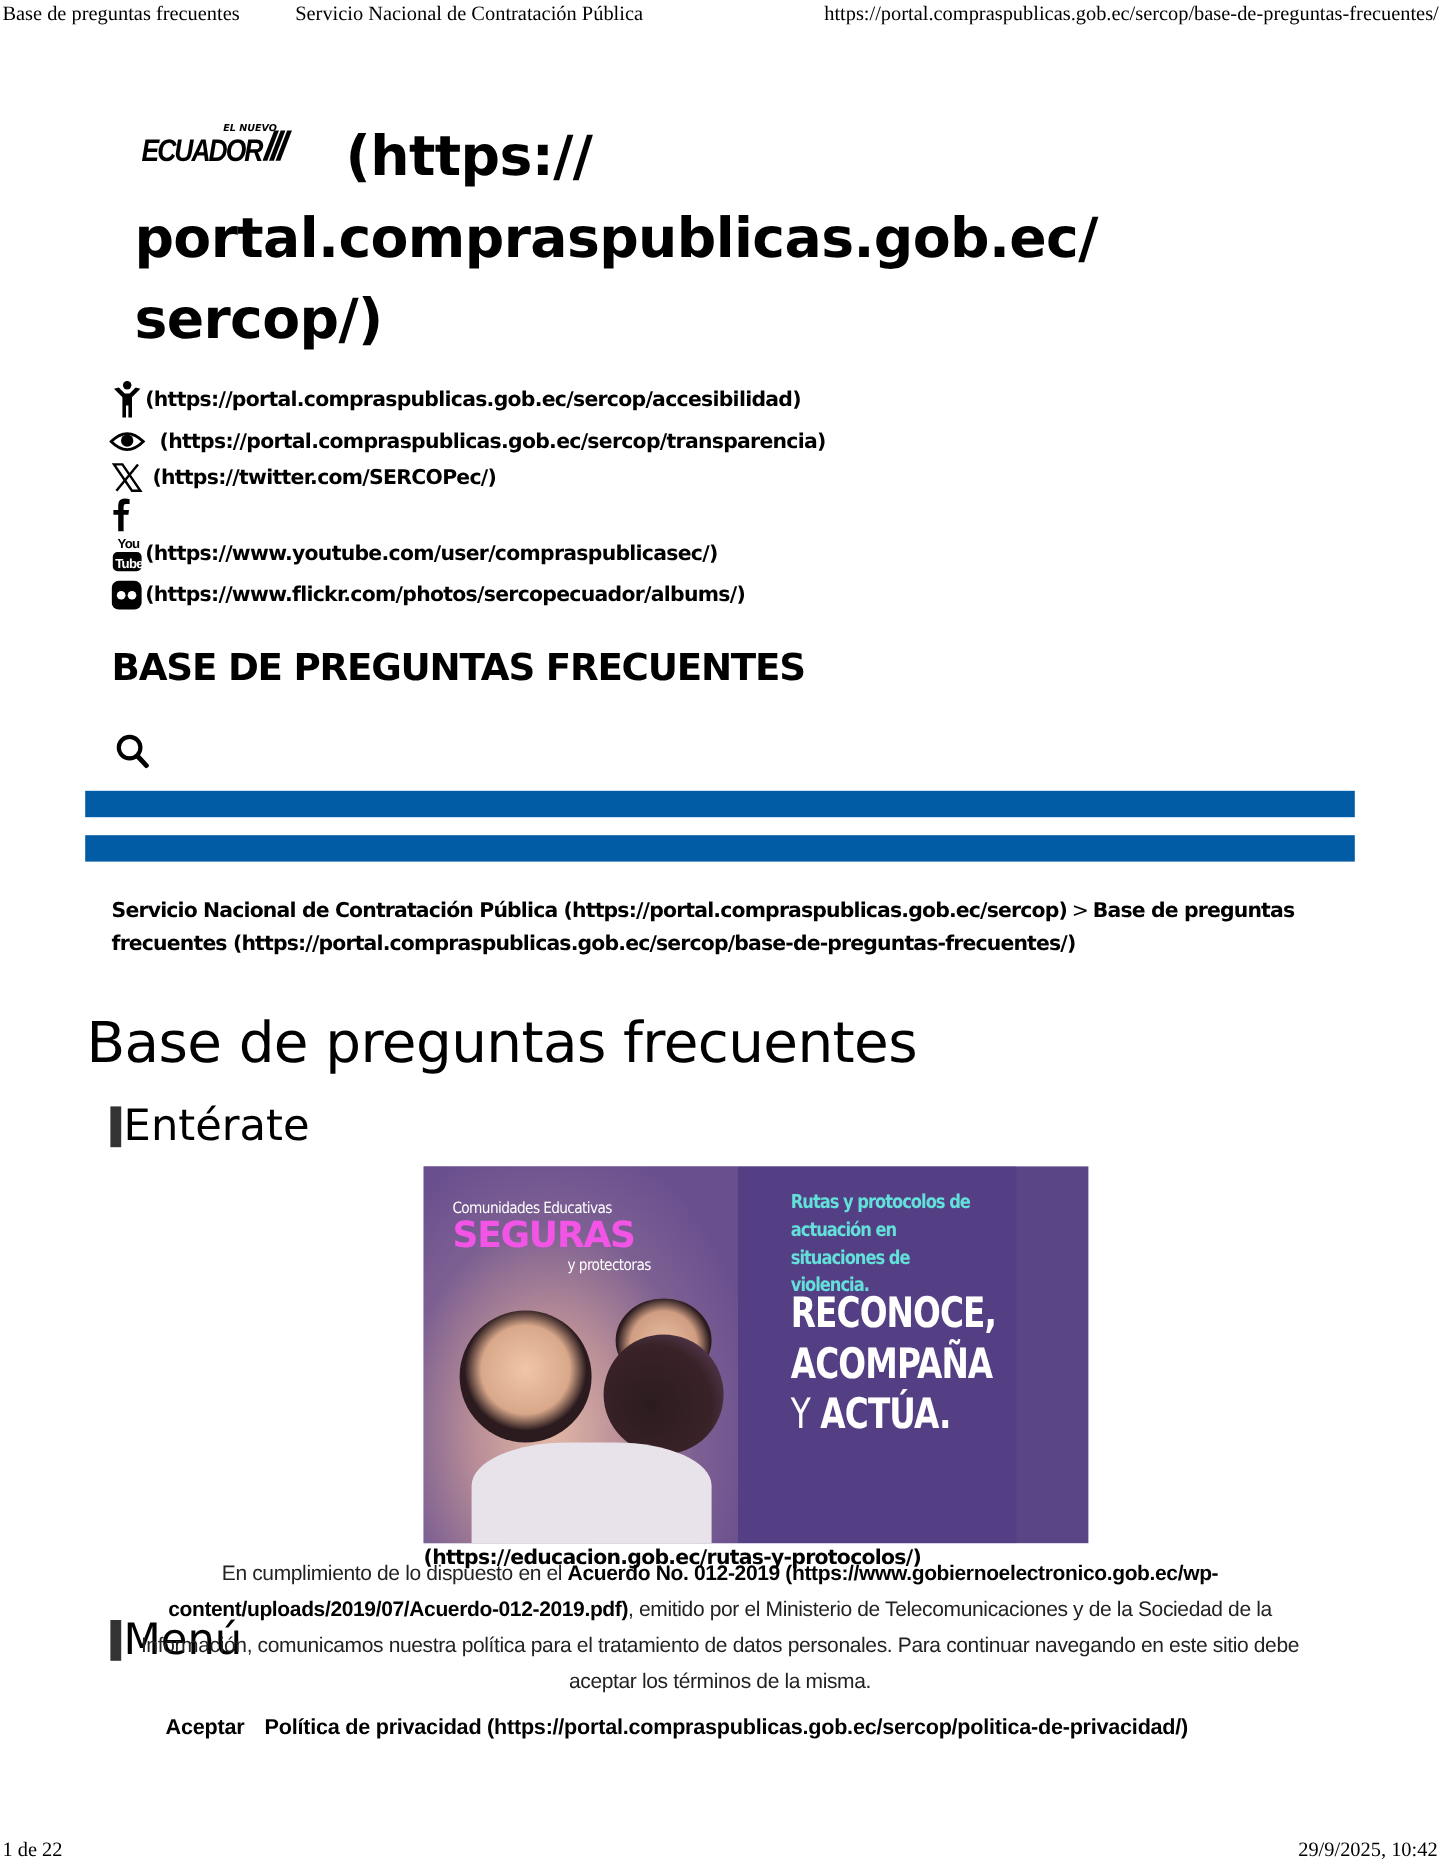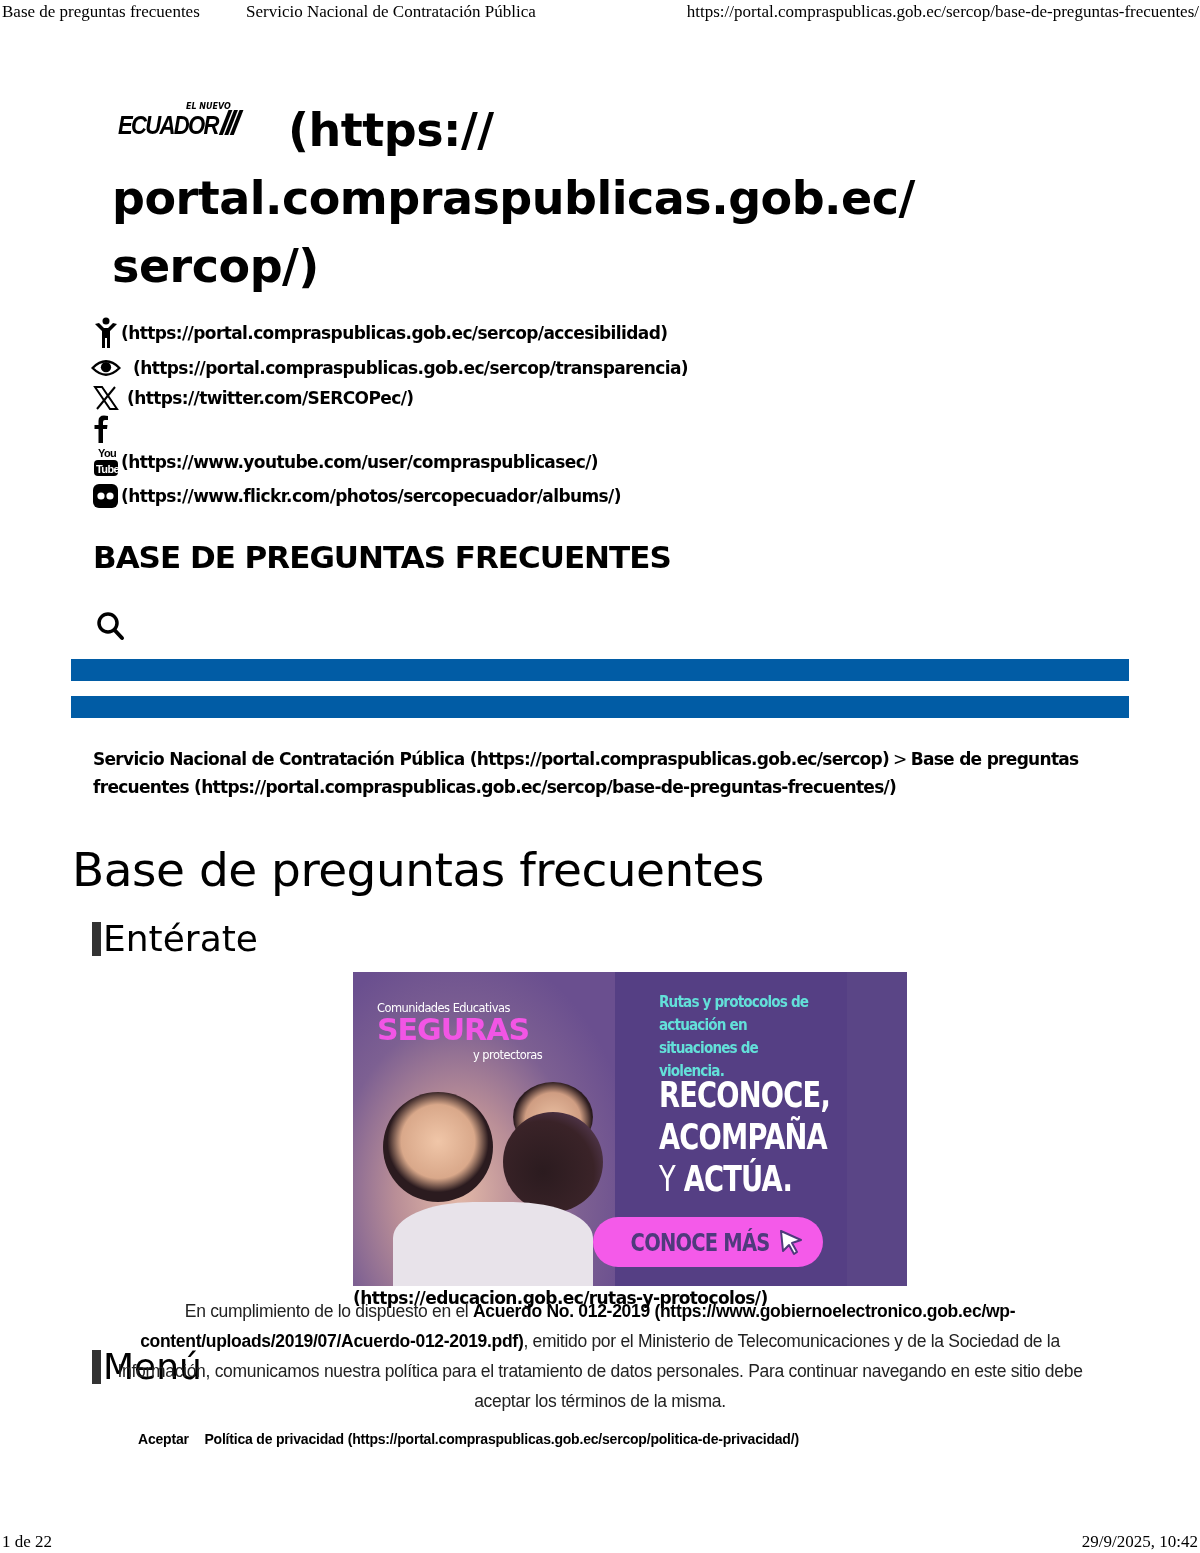--- a/index.html
+++ b/index.html
@@ -73,21 +73,21 @@
   .banner .t-reconoce .thin { font-weight: normal; }
   .banner .cta { position: absolute; left: 240px; top: 245px; width: 230px; height: 50px; border-radius: 26px; background: #f45ae9;
     display: flex; align-items: center; justify-content: center; color: #4f3a7c; font-family: "DejaVu Sans", sans-serif; font-weight: bold; font-size: 25px; letter-spacing: -1px; }
   .banner .cta .lbl { display: inline-block; transform: scaleX(0.78); margin-right: -16px; }
   .banner .cta svg { margin-left: 4px; }
 
   .banner-link { position: absolute; left: 353px; top: 1286px; font-family: "DejaVu Sans", sans-serif; font-weight: bold; font-size: 17px; letter-spacing: -0.6px; line-height: 24px; }
 
   .cookie { position: absolute; left: 110px; top: 1296px; width: 980px; text-align: center; font-family: "Liberation Sans", sans-serif; font-size: 17.5px; line-height: 30px; color: #222; letter-spacing: -0.3px; }
   .cookie b { color: #000; }
-  .cookie-actions { position: absolute; left: 138px; top: 1426px; font-family: "Liberation Sans", sans-serif; font-weight: bold; font-size: 14px; line-height: 26px; letter-spacing: -0.2px; }
+  .cookie-actions { position: absolute; left: 138px; top: 1426px; font-family: "Liberation Sans", sans-serif; font-weight: bold; font-size: 18px; line-height: 26px; letter-spacing: -0.2px; }
   .cookie-actions .accept { margin-right: 12px; cursor: pointer; }
   a, .lnk { color: inherit; text-decoration: none; cursor: pointer; }
 </style>
 </head>
 <body>
 
 <div class="print-header">
   <span class="ph-title">Base de preguntas frecuentes</span>
   <span class="ph-site">Servicio Nacional de Contratación Pública</span>
   <span class="ph-url">https://portal.compraspublicas.gob.ec/sercop/base-de-preguntas-frecuentes/</span>
@@ -192,26 +192,20 @@
   <div class="right"></div>
   <div class="t-comunidades">Comunidades Educativas</div>
   <div class="t-seguras">SEGURAS</div>
   <div class="t-protectoras">y protectoras</div>
   <div class="t-rutas">Rutas y protocolos de actuación en situaciones de violencia.</div>
   <div class="t-reconoce">
     <div>RECONOCE,</div>
     <div>ACOMPAÑA</div>
     <div><span class="thin">Y</span> <span>ACTÚA.</span></div>
   </div>
-  <div class="cta">
-    <span class="lbl">CONOCE MÁS</span>
-    <svg width="28" height="28" viewBox="0 0 28 28">
-        <path d="M4 3 L24 12 L15 15 L20 24 L17 26 L12 17 L6 23 Z" fill="#fff" stroke="#4f3a7c" stroke-width="2" stroke-linejoin="round"></path>
-      </svg>
-  </div>
 </div>
 <div class="banner-link">(https://educacion.gob.ec/rutas-y-protocolos/)</div>
 
 <div class="section-h sec-menu">
   <span class="mark"></span>
   <span>Menú</span>
 </div>
 
 <div class="cookie">
   <span>En cumplimiento de lo dispuesto en el </span><b class="lnk">Acuerdo No. 012-2019 (https://www.gobiernoelectronico.gob.ec/wp-content/uploads/2019/07/Acuerdo-012-2019.pdf)</b><span>, emitido por el Ministerio de Telecomunicaciones y de la Sociedad de la Información, comunicamos nuestra política para el tratamiento de datos personales. Para continuar navegando en este sitio debe aceptar los términos de la misma.</span>

